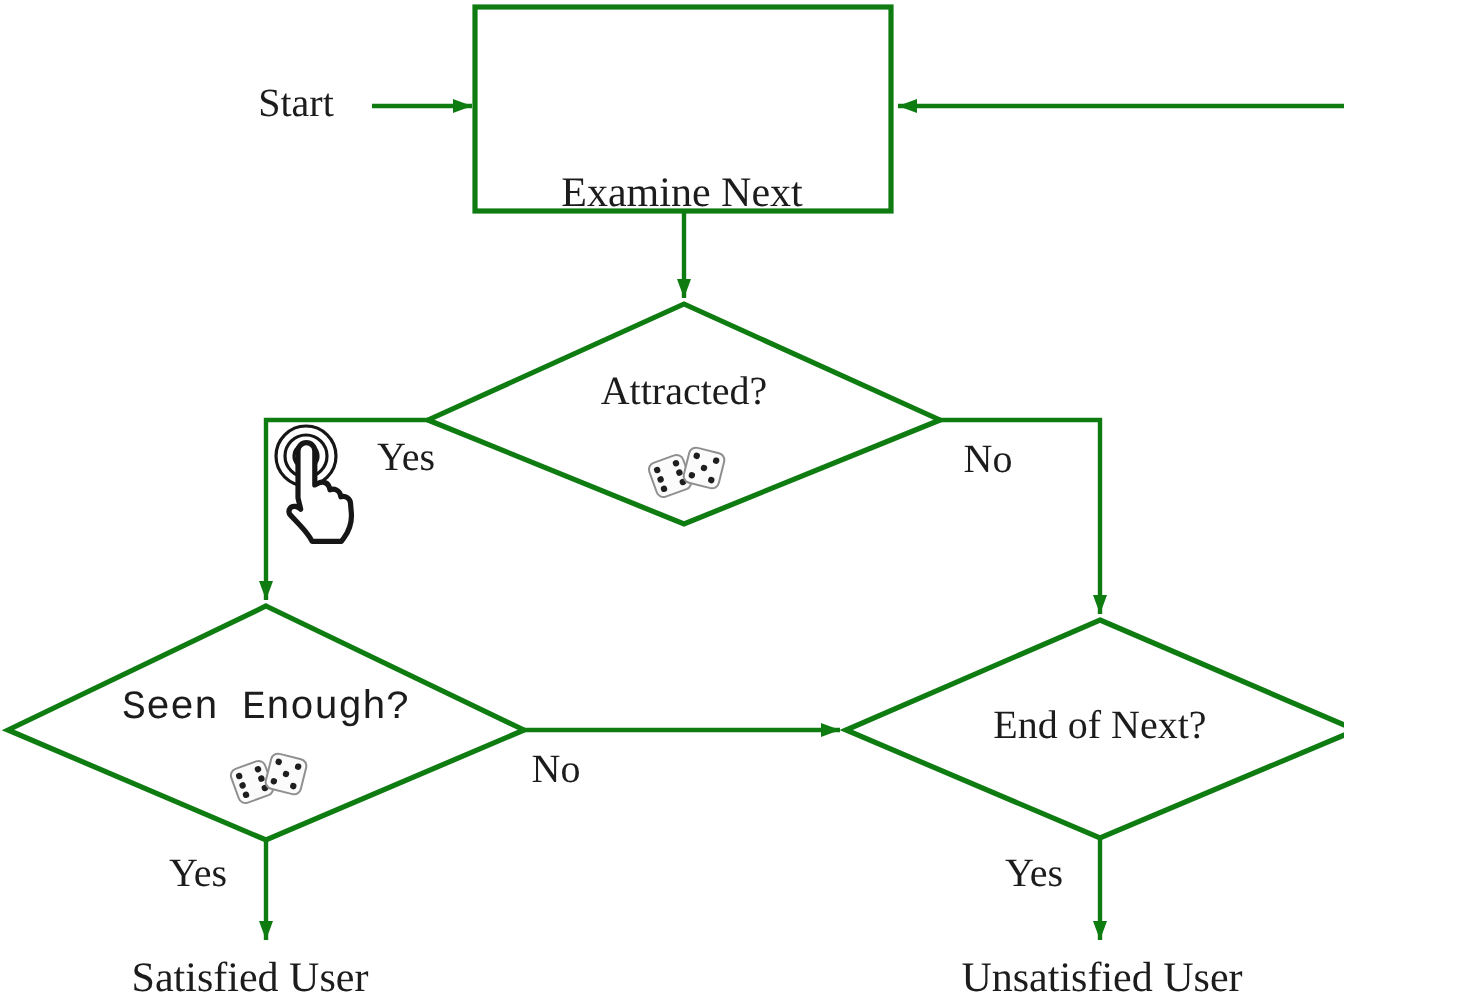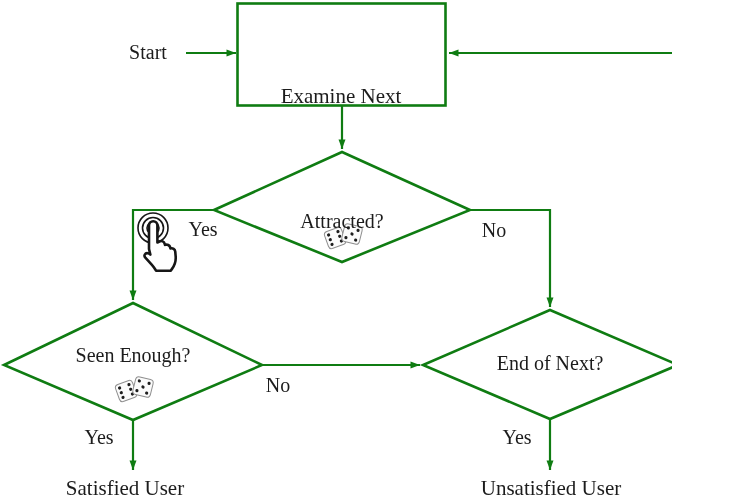--- a/index.html
+++ b/index.html
@@ -102,27 +102,27 @@
         c1,0.2 1.9,0.7 2.6,1.4 L18,41 Z"></path>
     </g>
   </svg>
 
   <div class="label" style="left:148px; top:52px;">Start</div>
 
   <div class="label node-rect-label" style="left:341px; top:52px;margin-top:44px;">
     <span>Examine Next</span>
   </div>
 
-  <div class="label" style="left:342px; top:196px;margin-top:25px;">Attracted?</div>
+  <div class="label" style="left:342px; top:196px;">Attracted?</div>
 
   <div class="label" style="left:203px; top:229px;">Yes</div>
 
   <div class="label" style="left:494px; top:230px;">No</div>
 
-  <div class="label" style="left:133px; top:355px;">Seen Enough?</div>
+  <div class="label" style="left:133px; top:355px;font-family:Liberation Mono, monospace;">Seen Enough?</div>
 
   <div class="label" style="left:278px; top:385px;">No</div>
 
   <div class="label" style="left:99px; top:437px;">Yes</div>
 
   <div class="label terminal-label" style="left:125px; top:489px;">Satisfied User</div>
 
   <div class="label" style="left:550px; top:363px;">End of Next?</div>
 
   <div class="label" style="left:517px; top:437px;">Yes</div>

